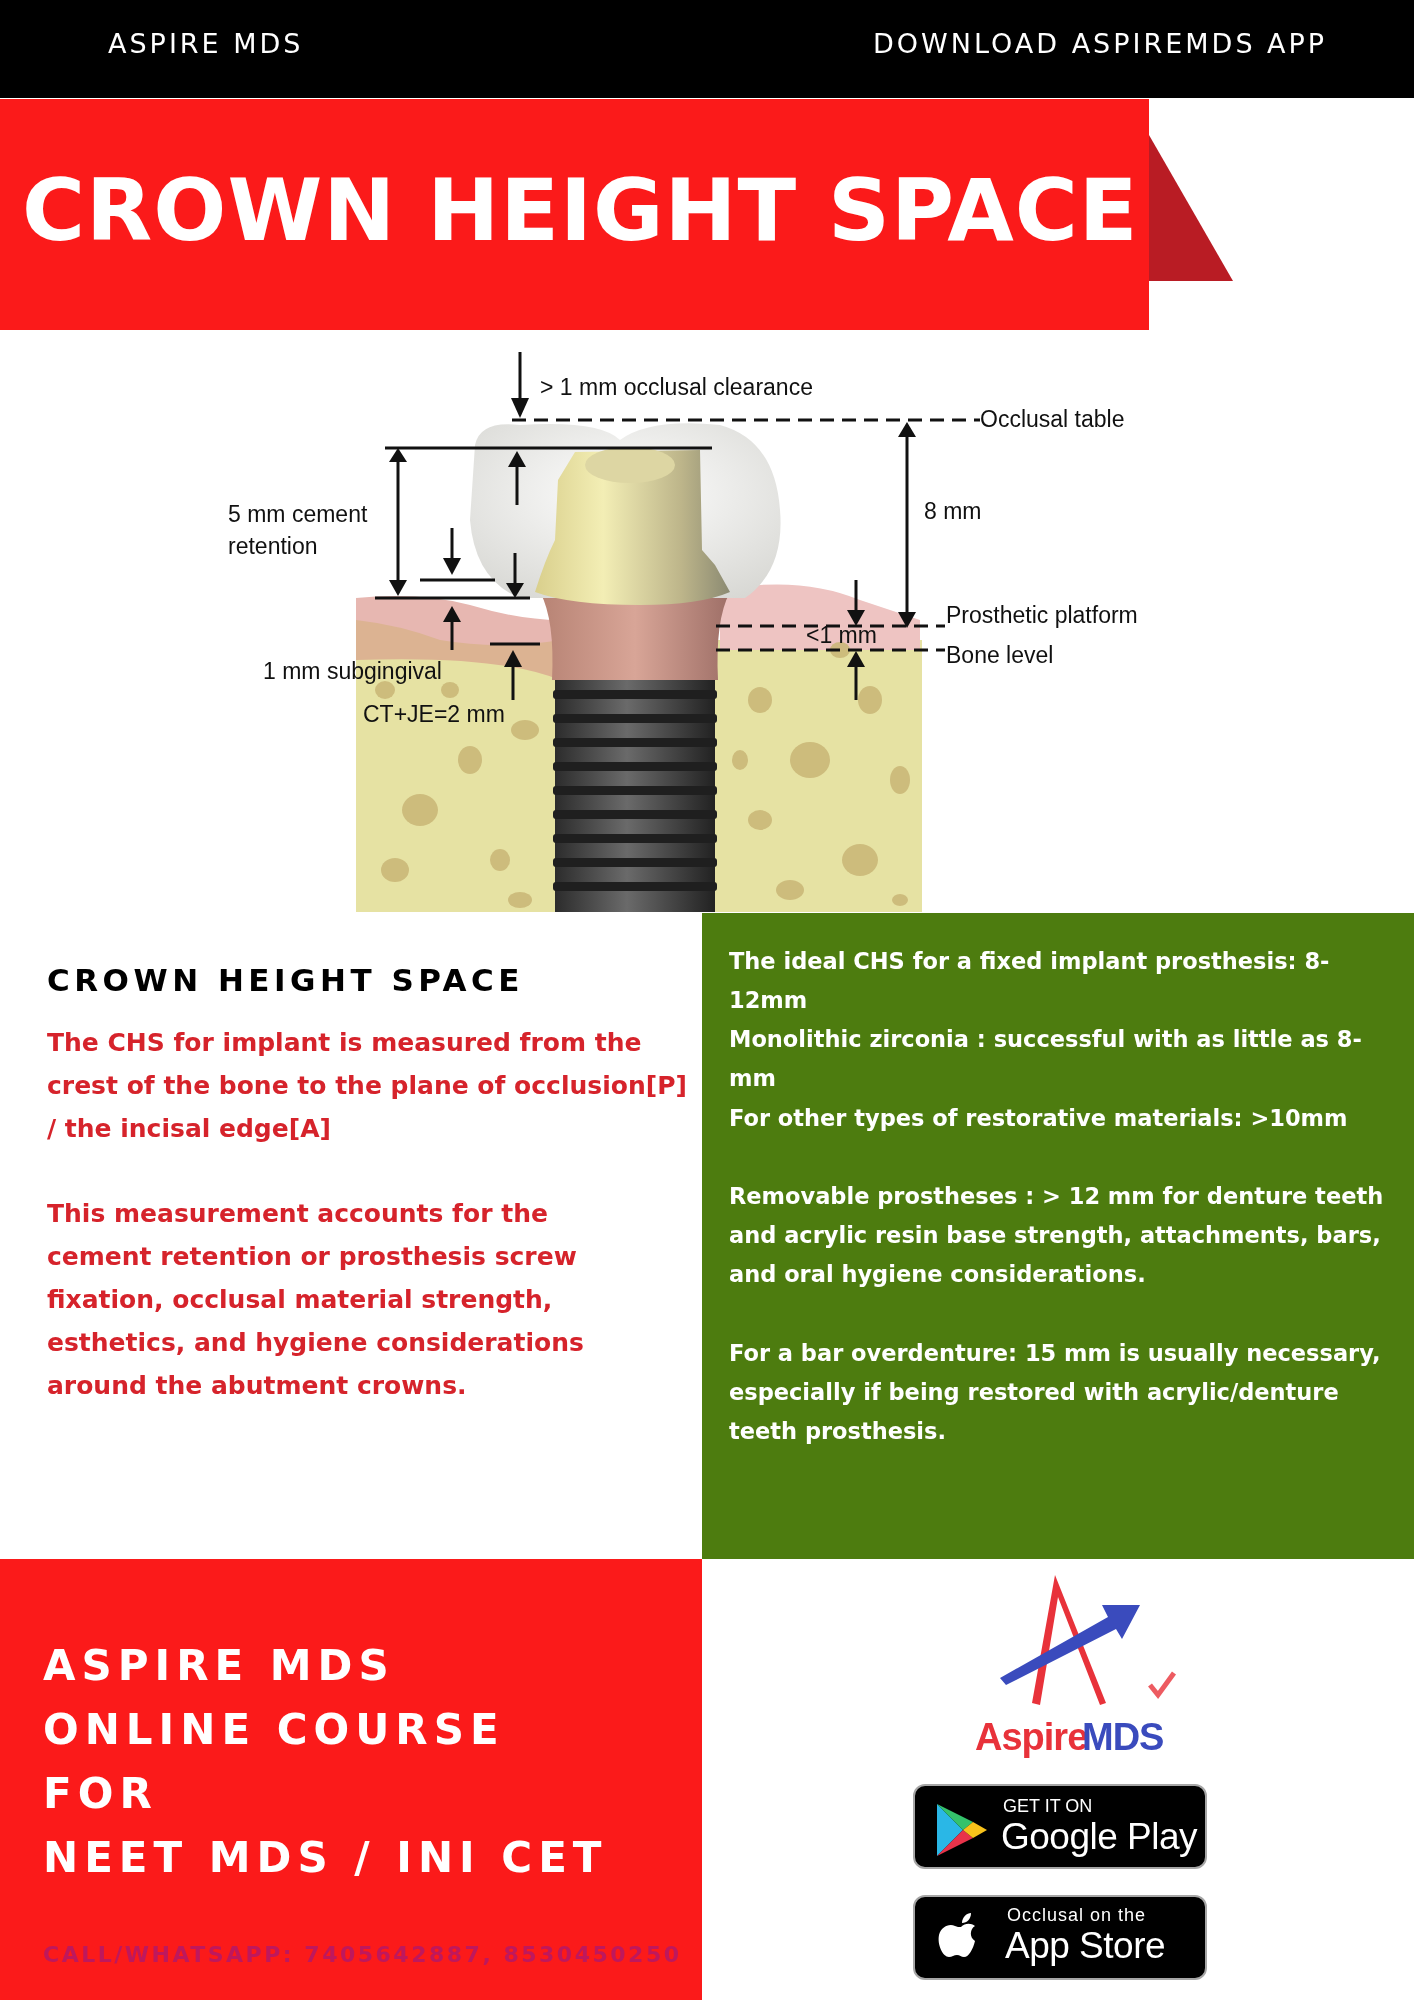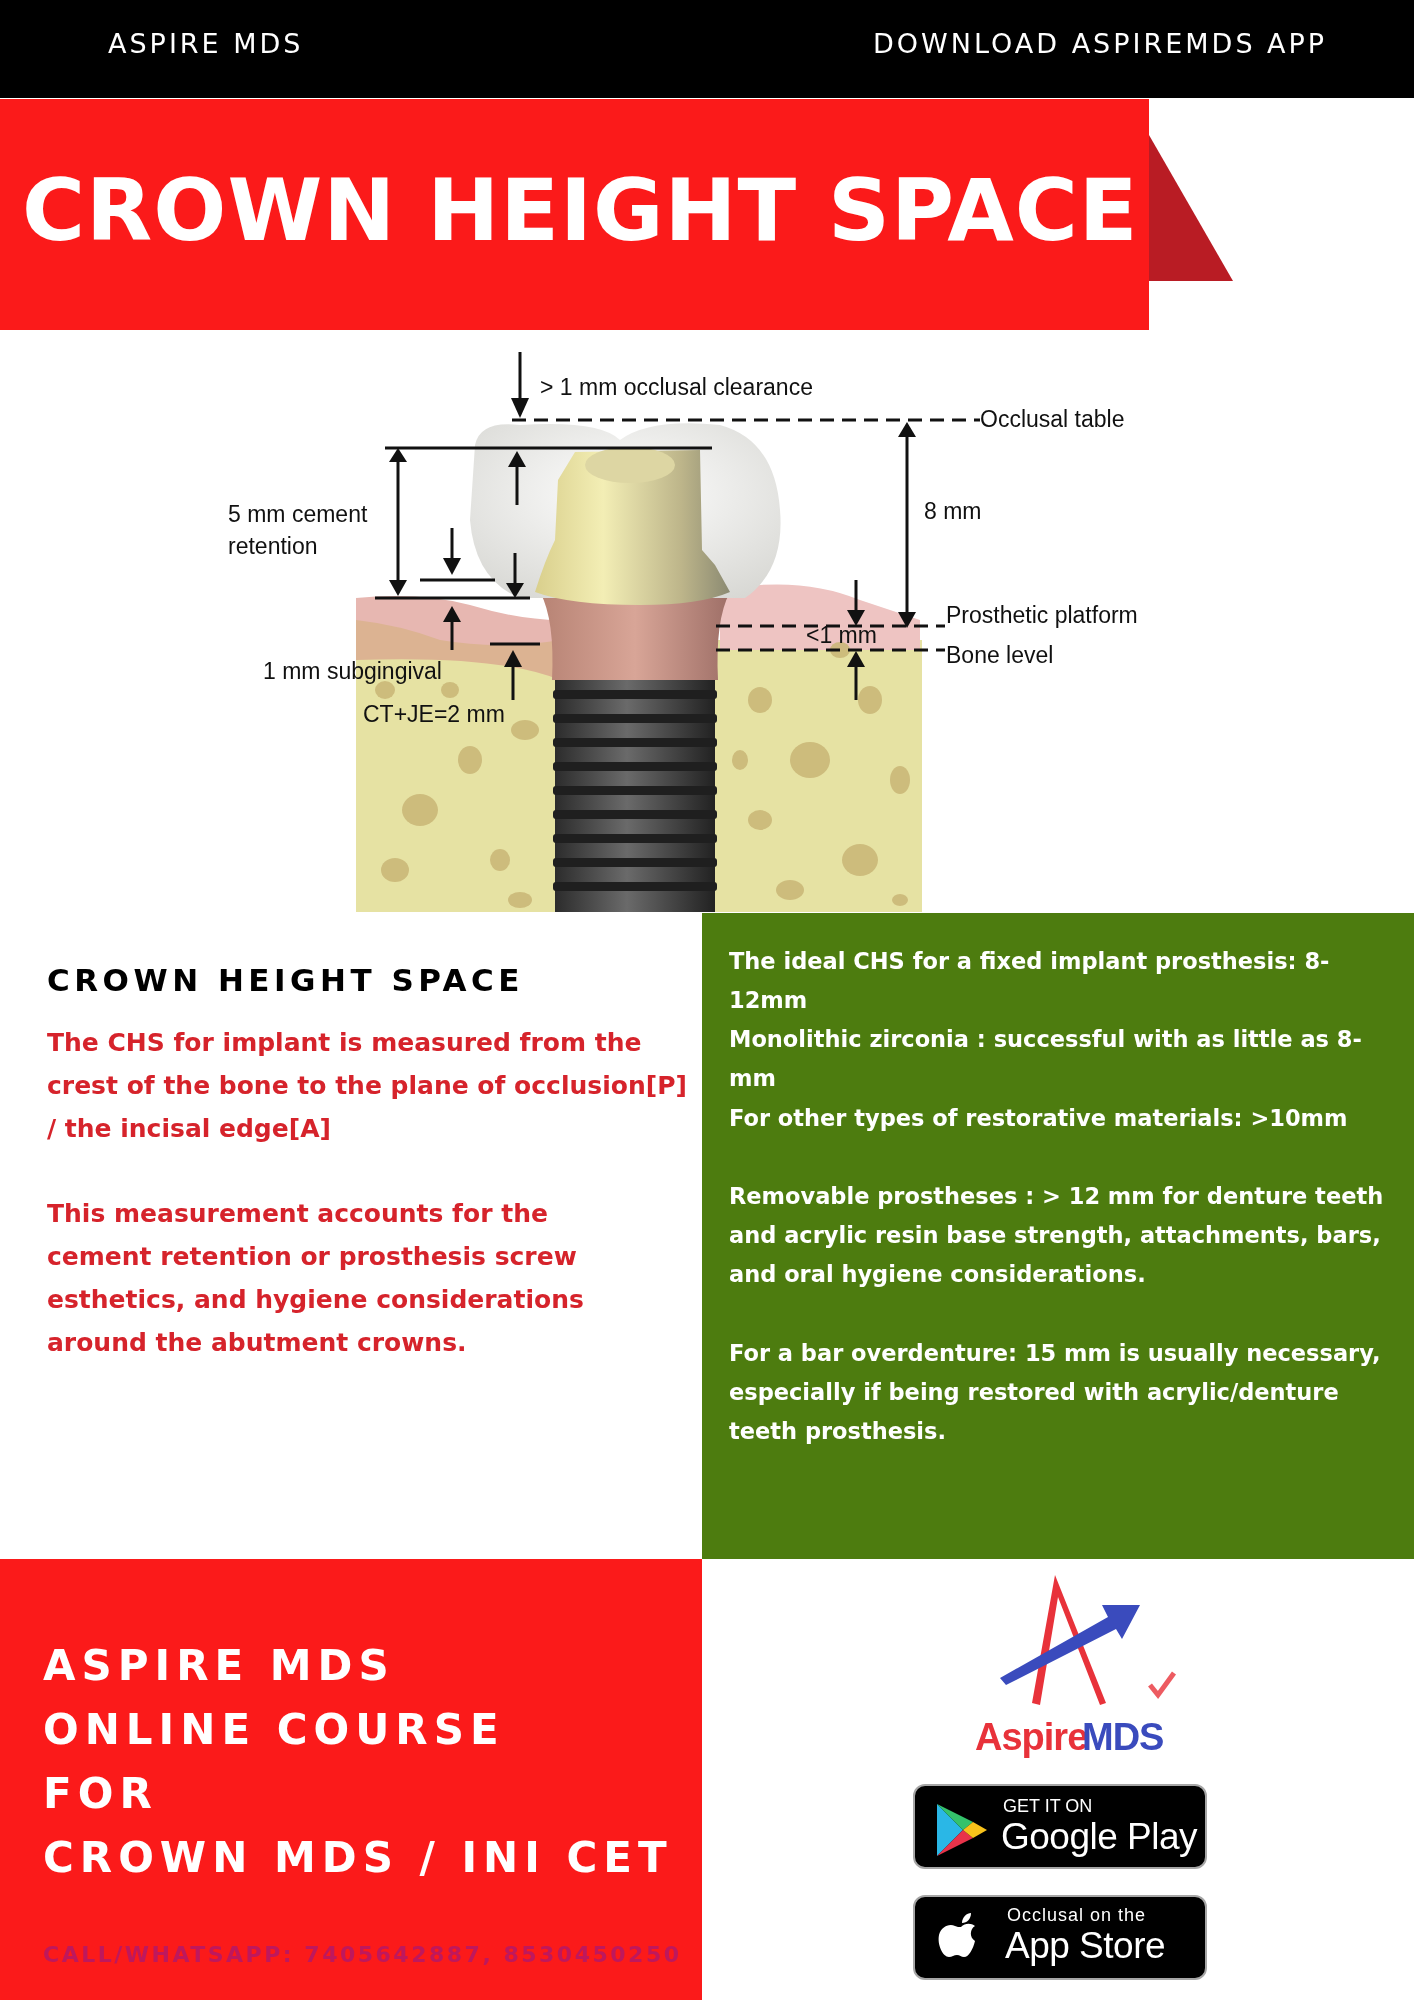--- a/index.html
+++ b/index.html
@@ -175,20 +175,21 @@
 
 <div class="sec-title">CROWN HEIGHT SPACE</div>
 <div class="red-para" style="top:1021px;">
   <div>The CHS for implant is measured from the</div>
   <div>crest of the bone to the plane of occlusion[P]</div>
   <div>/ the incisal edge[A]</div>
 </div>
 <div class="red-para" style="top:1192px;">
   <div>This measurement accounts for the</div>
   <div>cement retention or prosthesis screw</div>
+  <div>fixation, occlusal material strength,</div>
   <div>esthetics, and hygiene considerations</div>
   <div>around the abutment crowns.</div>
 </div>
 
 <div class="black-box">
   <div class="bb-para" style="top:29px;">The ideal CHS for a fixed implant prosthesis: 8-12mm</div>
   <div class="bb-para" style="top:107px;">Monolithic zirconia : successful with as little as 8-mm</div>
   <div class="bb-para" style="top:186px;">For other types of restorative materials: &gt;10mm</div>
   <div class="bb-para" style="top:264px;">
     <div>Removable prostheses : &gt; 12 mm for denture teeth</div>
@@ -199,21 +200,21 @@
     <div>For a bar overdenture: 15 mm is usually necessary,</div>
     <div>especially if being restored with acrylic/denture</div>
     <div>teeth prosthesis.</div>
   </div>
 </div>
 
 <div class="red-box"></div>
 <div class="course-line" style="top:1641px;">ASPIRE MDS</div>
 <div class="course-line" style="top:1705px;">ONLINE COURSE</div>
 <div class="course-line" style="top:1769px;">FOR</div>
-<div class="course-line" style="top:1833px;">CROWN MDS / INI CET</div>
+<div class="course-line" style="top:1833px;">NEET MDS / INI CET</div>
 <div class="contact">CALL/WHATSAPP: 7405642887, 8530450250</div>
 
 <svg class="logo" viewBox="0 0 220 190">
   <path d="M95,0 L72,128 L80,130 L98,22 L140,130 L146,128 Z" fill="#e8323a"></path>
   <polygon points="40,103 148,42 142,30 180,30 162,64 156,54 46,110" fill="#3a4bbd"></polygon>
   <path d="M190,110 L198,120 L214,98" stroke="#e8323a" stroke-width="5" fill="none" opacity="0.8"></path>
   <text x="15" y="175" font-family="Liberation Sans, sans-serif" font-weight="bold" font-size="38" fill="#e8323a" letter-spacing="-1">Aspire</text>
   <text x="122" y="175" font-family="Liberation Sans, sans-serif" font-weight="bold" font-size="38" fill="#3a4bbd" letter-spacing="-1">MDS</text>
 </svg>
 

